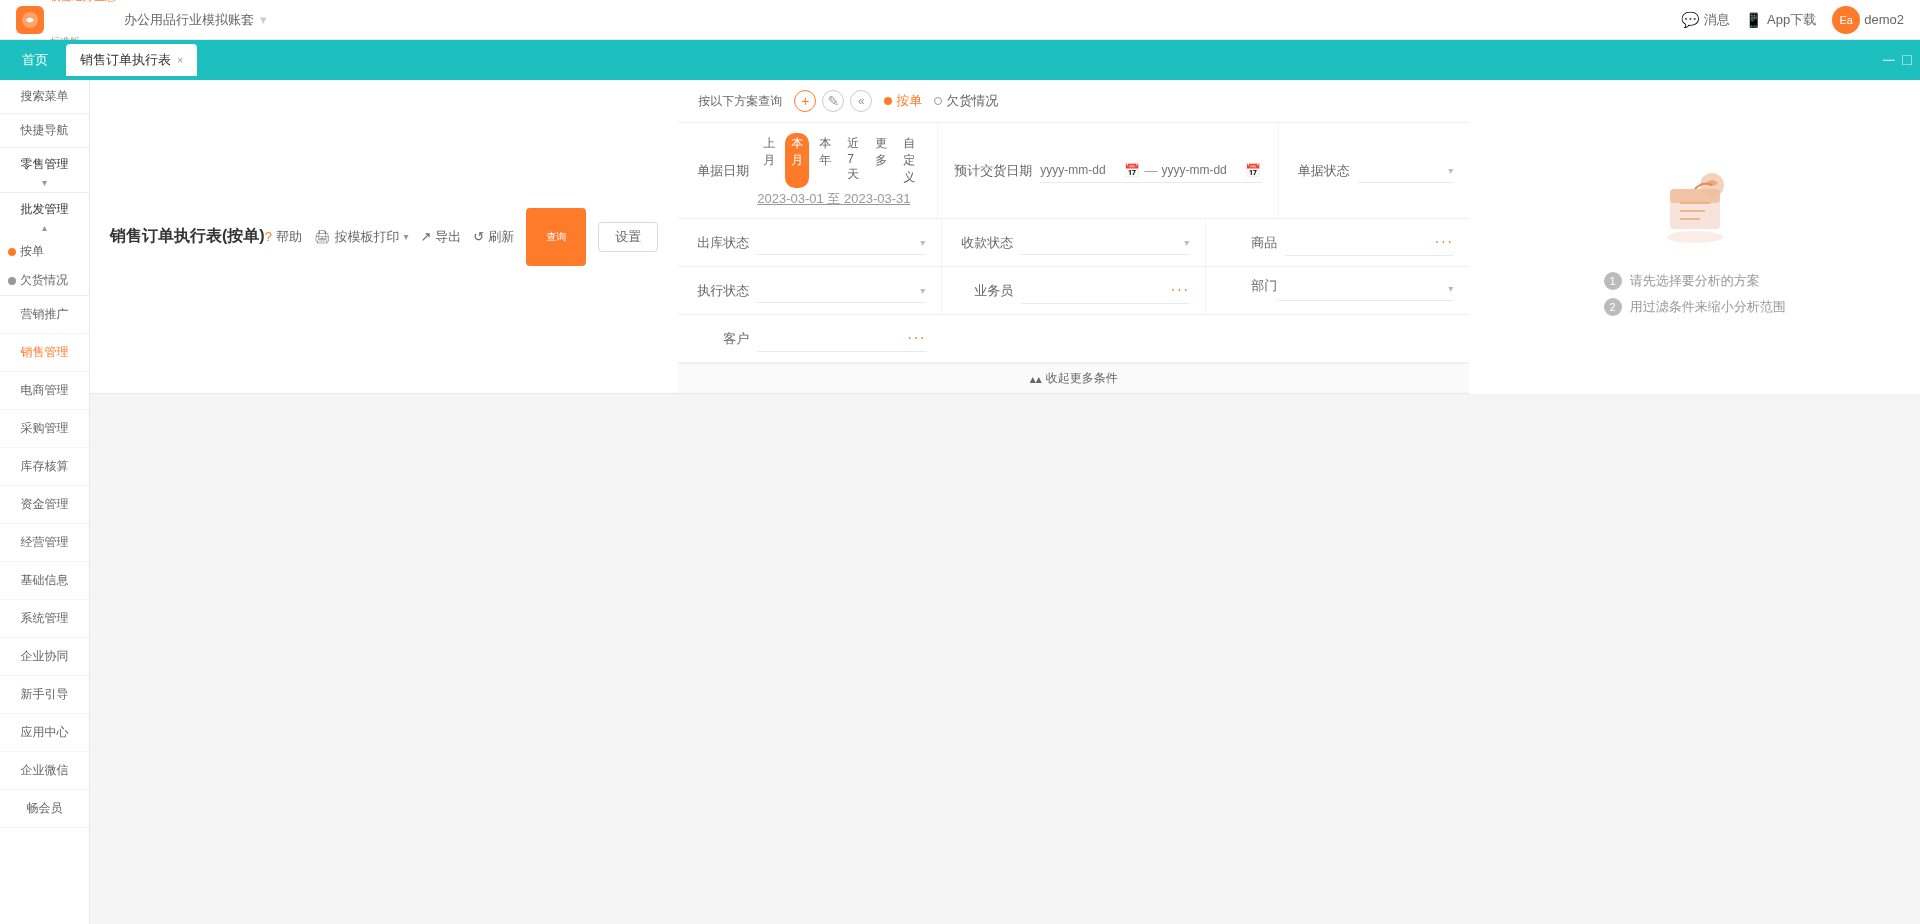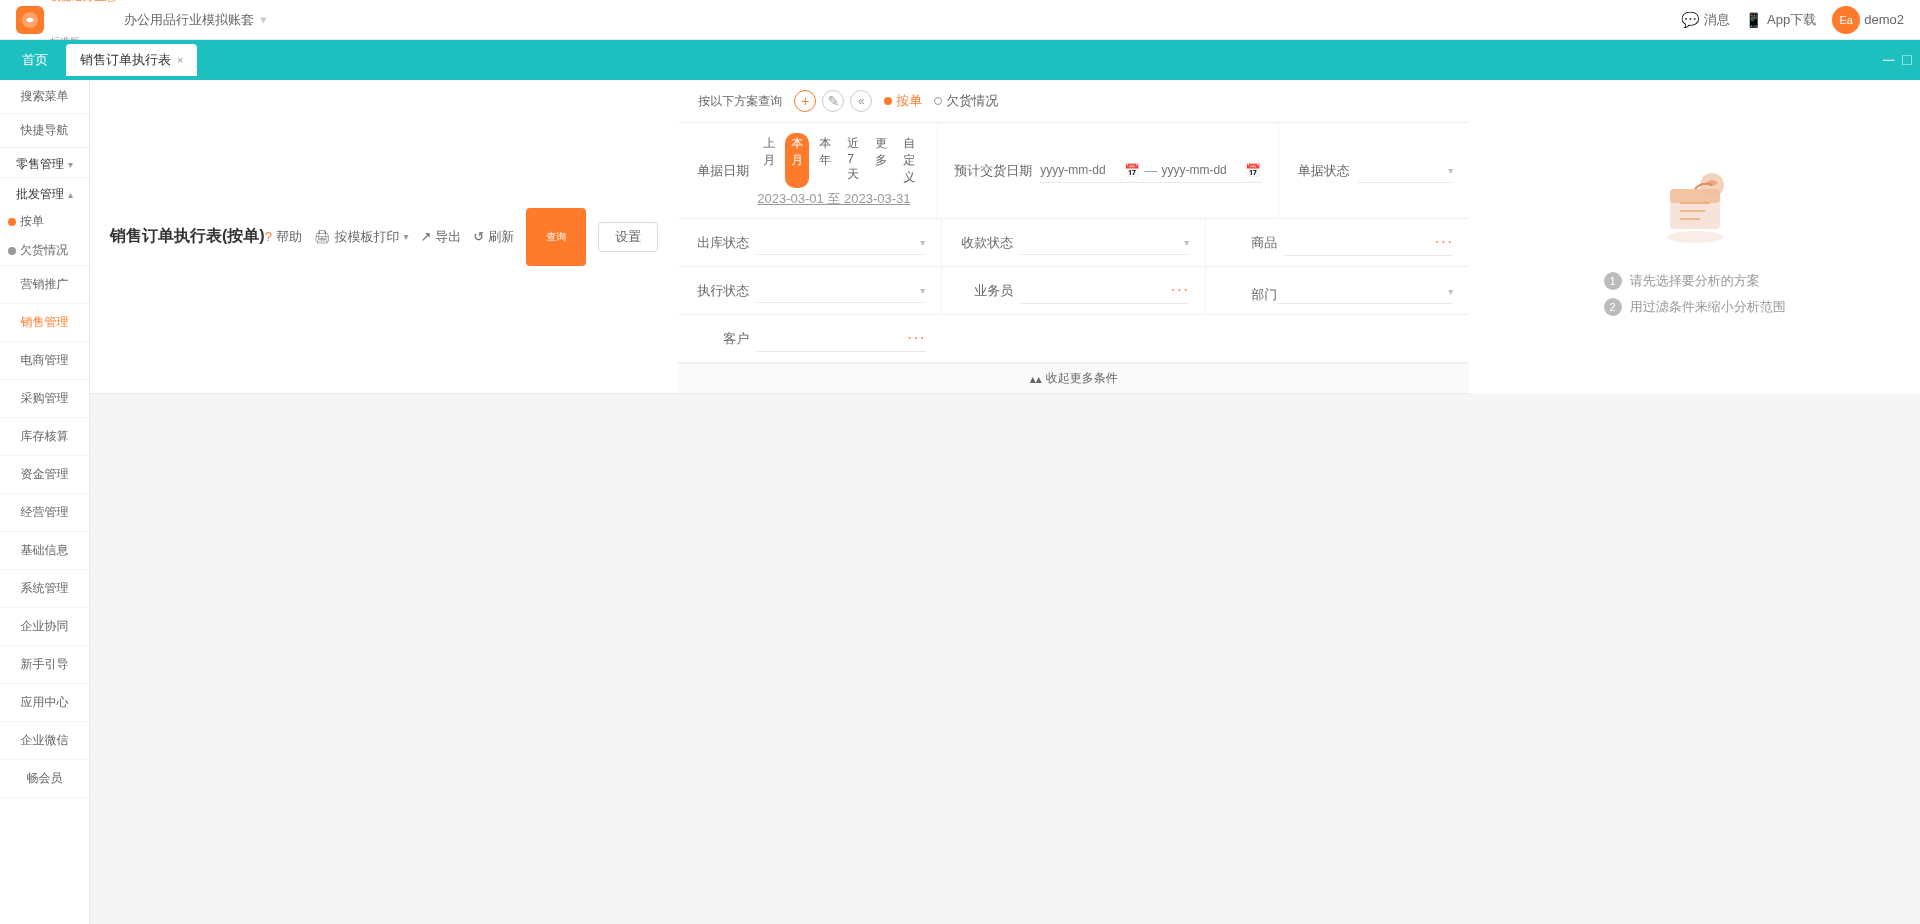--- a/index.html
+++ b/index.html
@@ -31,21 +31,21 @@
 
     
     .sidebar { width: 90px; background: #fff; border-right: 1px solid #e8e8e8; display: flex; flex-direction: column; flex-shrink: 0; overflow-y: auto; }
     .sidebar-item { padding: 10px 4px; text-align: center; cursor: pointer; color: #666; font-size: 12px; border-bottom: 1px solid #f5f5f5; }
     .sidebar-item.active { color: #ff7b2c; }
     .sidebar-search { padding: 8px 6px; font-size: 12px; color: #666; text-align: center; border-bottom: 1px solid #f0f0f0; }
     .sidebar-quick { padding: 8px 6px; font-size: 12px; color: #666; text-align: center; border-bottom: 1px solid #f0f0f0; }
     .sidebar-submenu { background: #fff; }
     .sidebar-sub-item { padding: 6px 8px; font-size: 12px; color: #666; cursor: pointer; display: flex; align-items: center; gap: 4px; }
     .sidebar-section { border-bottom: 1px solid #f0f0f0; }
-    .sidebar-section-title { padding: 8px 6px 4px; font-size: 12px; color: #333; text-align: center; display: flex; align-items: center; justify-content: center; gap: 4px; cursor: pointer; }
+    .sidebar-section-title { padding: 8px 6px 4px; font-size: 12px; color: #333; text-align: center; display: flex; align-items: center; justify-content: center; gap: 4px; cursor: pointer; flex-direction: column; }
     .orange-dot { width: 8px; height: 8px; background: #ff7b2c; border-radius: 50%; display: inline-block; }
     .gray-dot { width: 8px; height: 8px; background: #999; border-radius: 50%; display: inline-block; }
 
     
     .content-area { flex: 1; overflow: auto; background: #f5f5f5; }
 
     
     .page-header { background: #fff; padding: 12px 20px 0; display: flex; align-items: center; justify-content: space-between; border-bottom: 1px solid #e8e8e8; }
     .page-title { font-size: 16px; font-weight: bold; color: #333; padding-bottom: 12px; }
     .page-actions { display: flex; align-items: center; gap: 12px; padding-bottom: 12px; }
@@ -327,21 +327,21 @@
               <span style="color:#bbb;font-size:13px;"></span>
               <span style="color:#bbb;font-size:10px;">▾</span>
             </div>
           </div>
           <div style="flex:1; padding:10px 16px; display:flex; align-items:center; gap:8px; border-right:1px solid #f5f5f5;">
             <span class="f-label">业务员</span>
             <div style="flex:1;display:flex;align-items:center;justify-content:flex-end;border-bottom:1px solid #e8e8e8;padding:4px 0;cursor:pointer;min-height:24px;">
               <span style="color:#ff7b2c;font-size:16px;cursor:pointer;letter-spacing:1px;">···</span>
             </div>
           </div>
-          <div style="flex:1; padding:10px 16px; display:flex; align-items:flex-end; gap:0;">
+          <div style="flex:1; padding:10px 16px; display:flex; align-items:flex-start; gap:0;">
             <span class="f-label">部门</span>
             <div style="flex:1;display:flex;align-items:center;justify-content:space-between;border-bottom:1px solid #e8e8e8;padding:4px 0;cursor:pointer;min-height:24px;">
               <span style="color:#bbb;font-size:13px;"></span>
               <span style="color:#bbb;font-size:10px;">▾</span>
             </div>
           </div>
         </div>
 
         <div style="display:flex; align-items:stretch; border-bottom:1px solid #f0f0f0;">
           <div style="flex:1; max-width:33.33%; padding:10px 16px; display:flex; align-items:center; gap:8px;">

